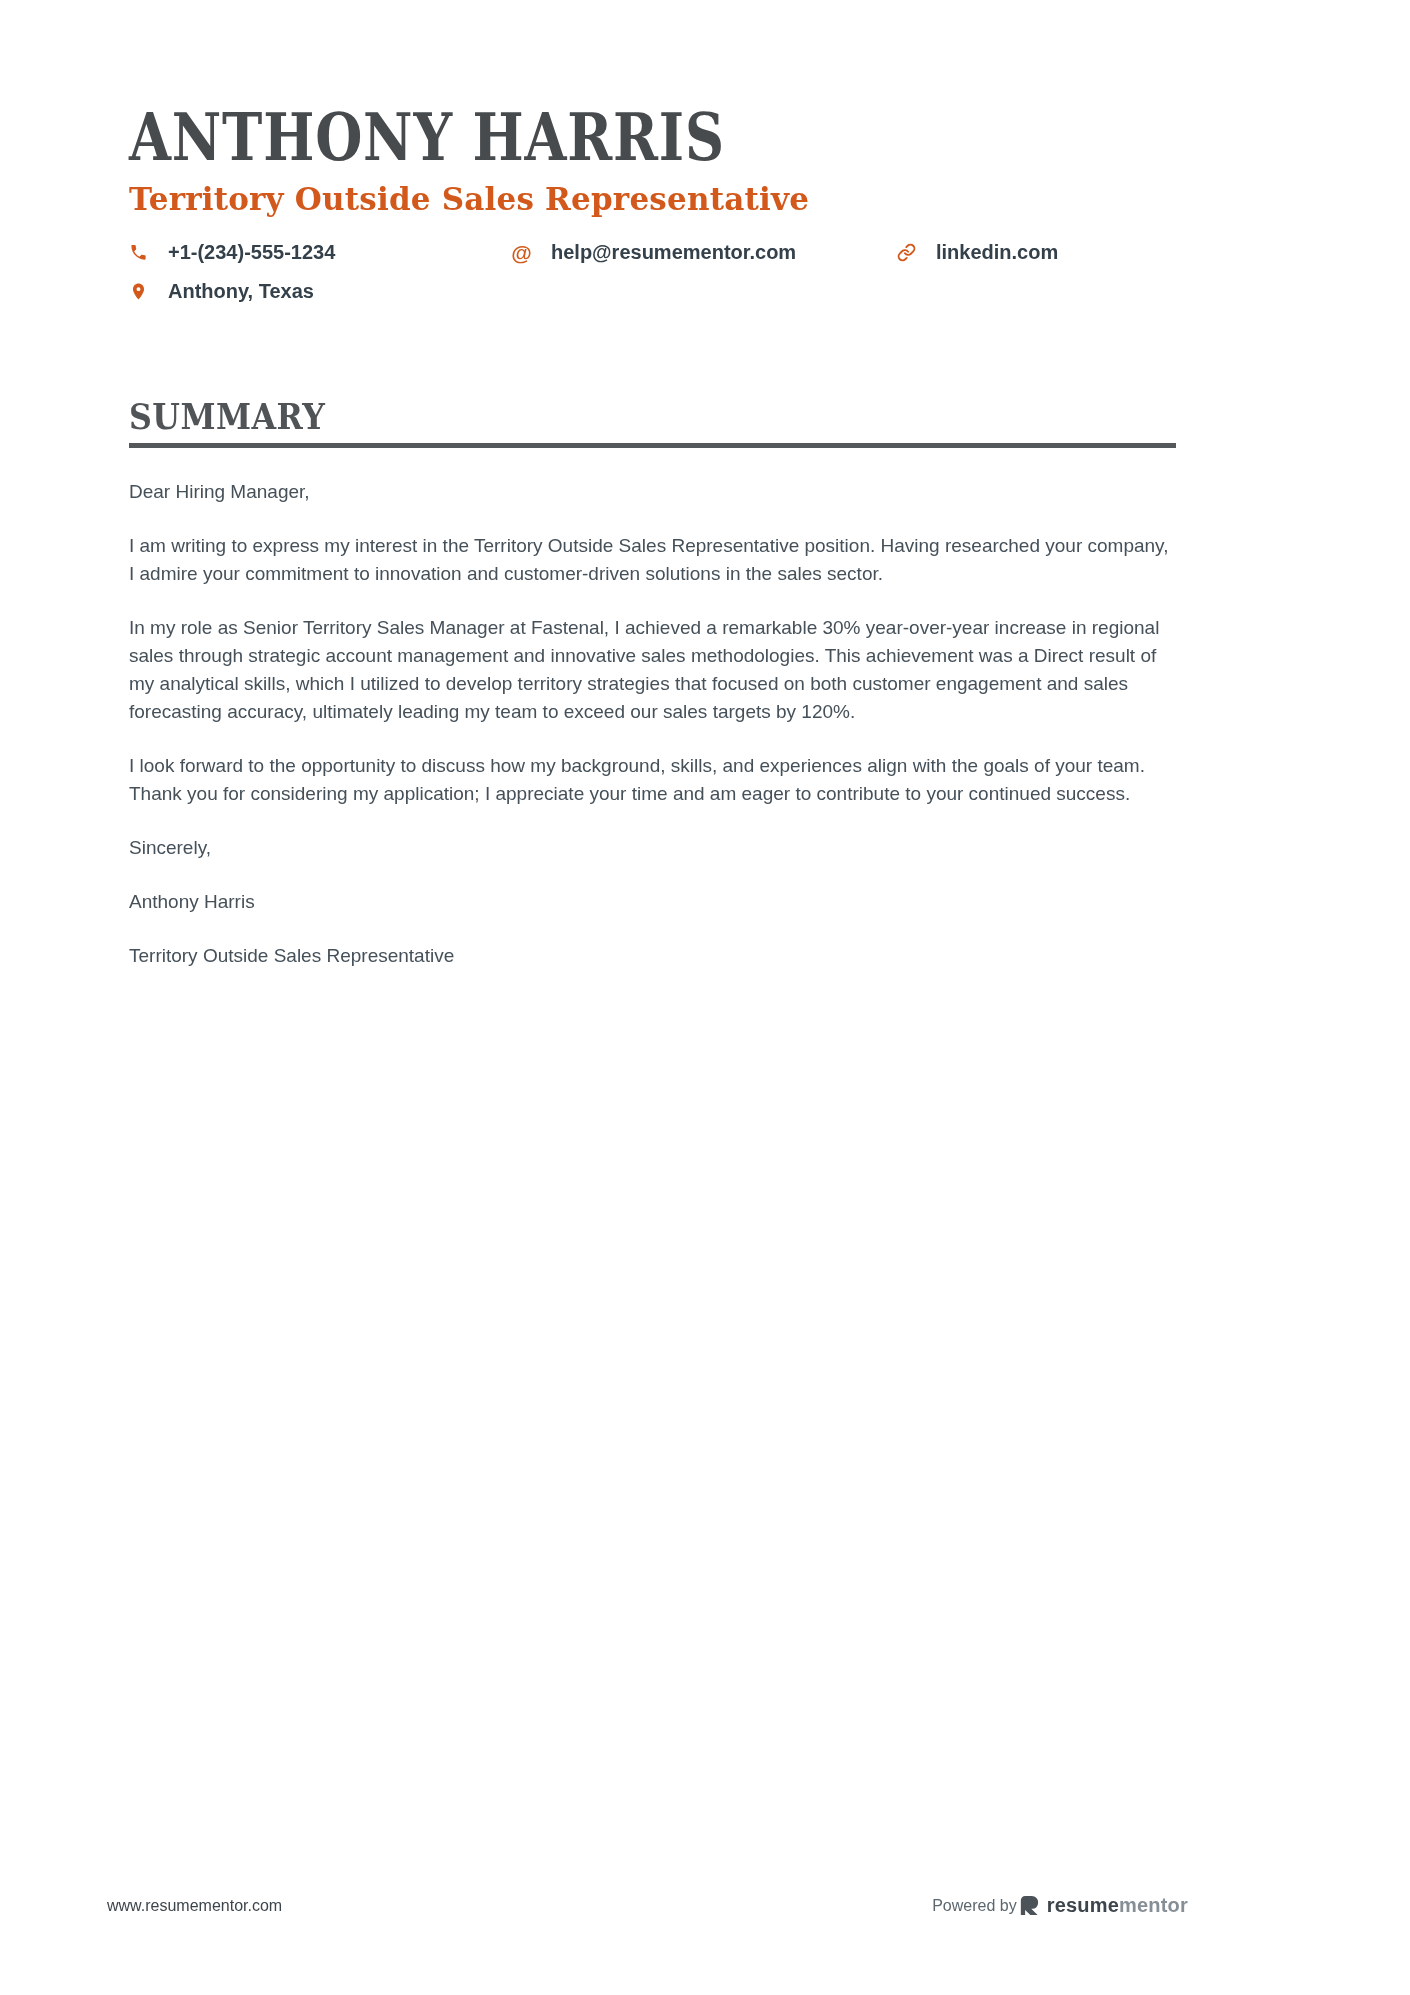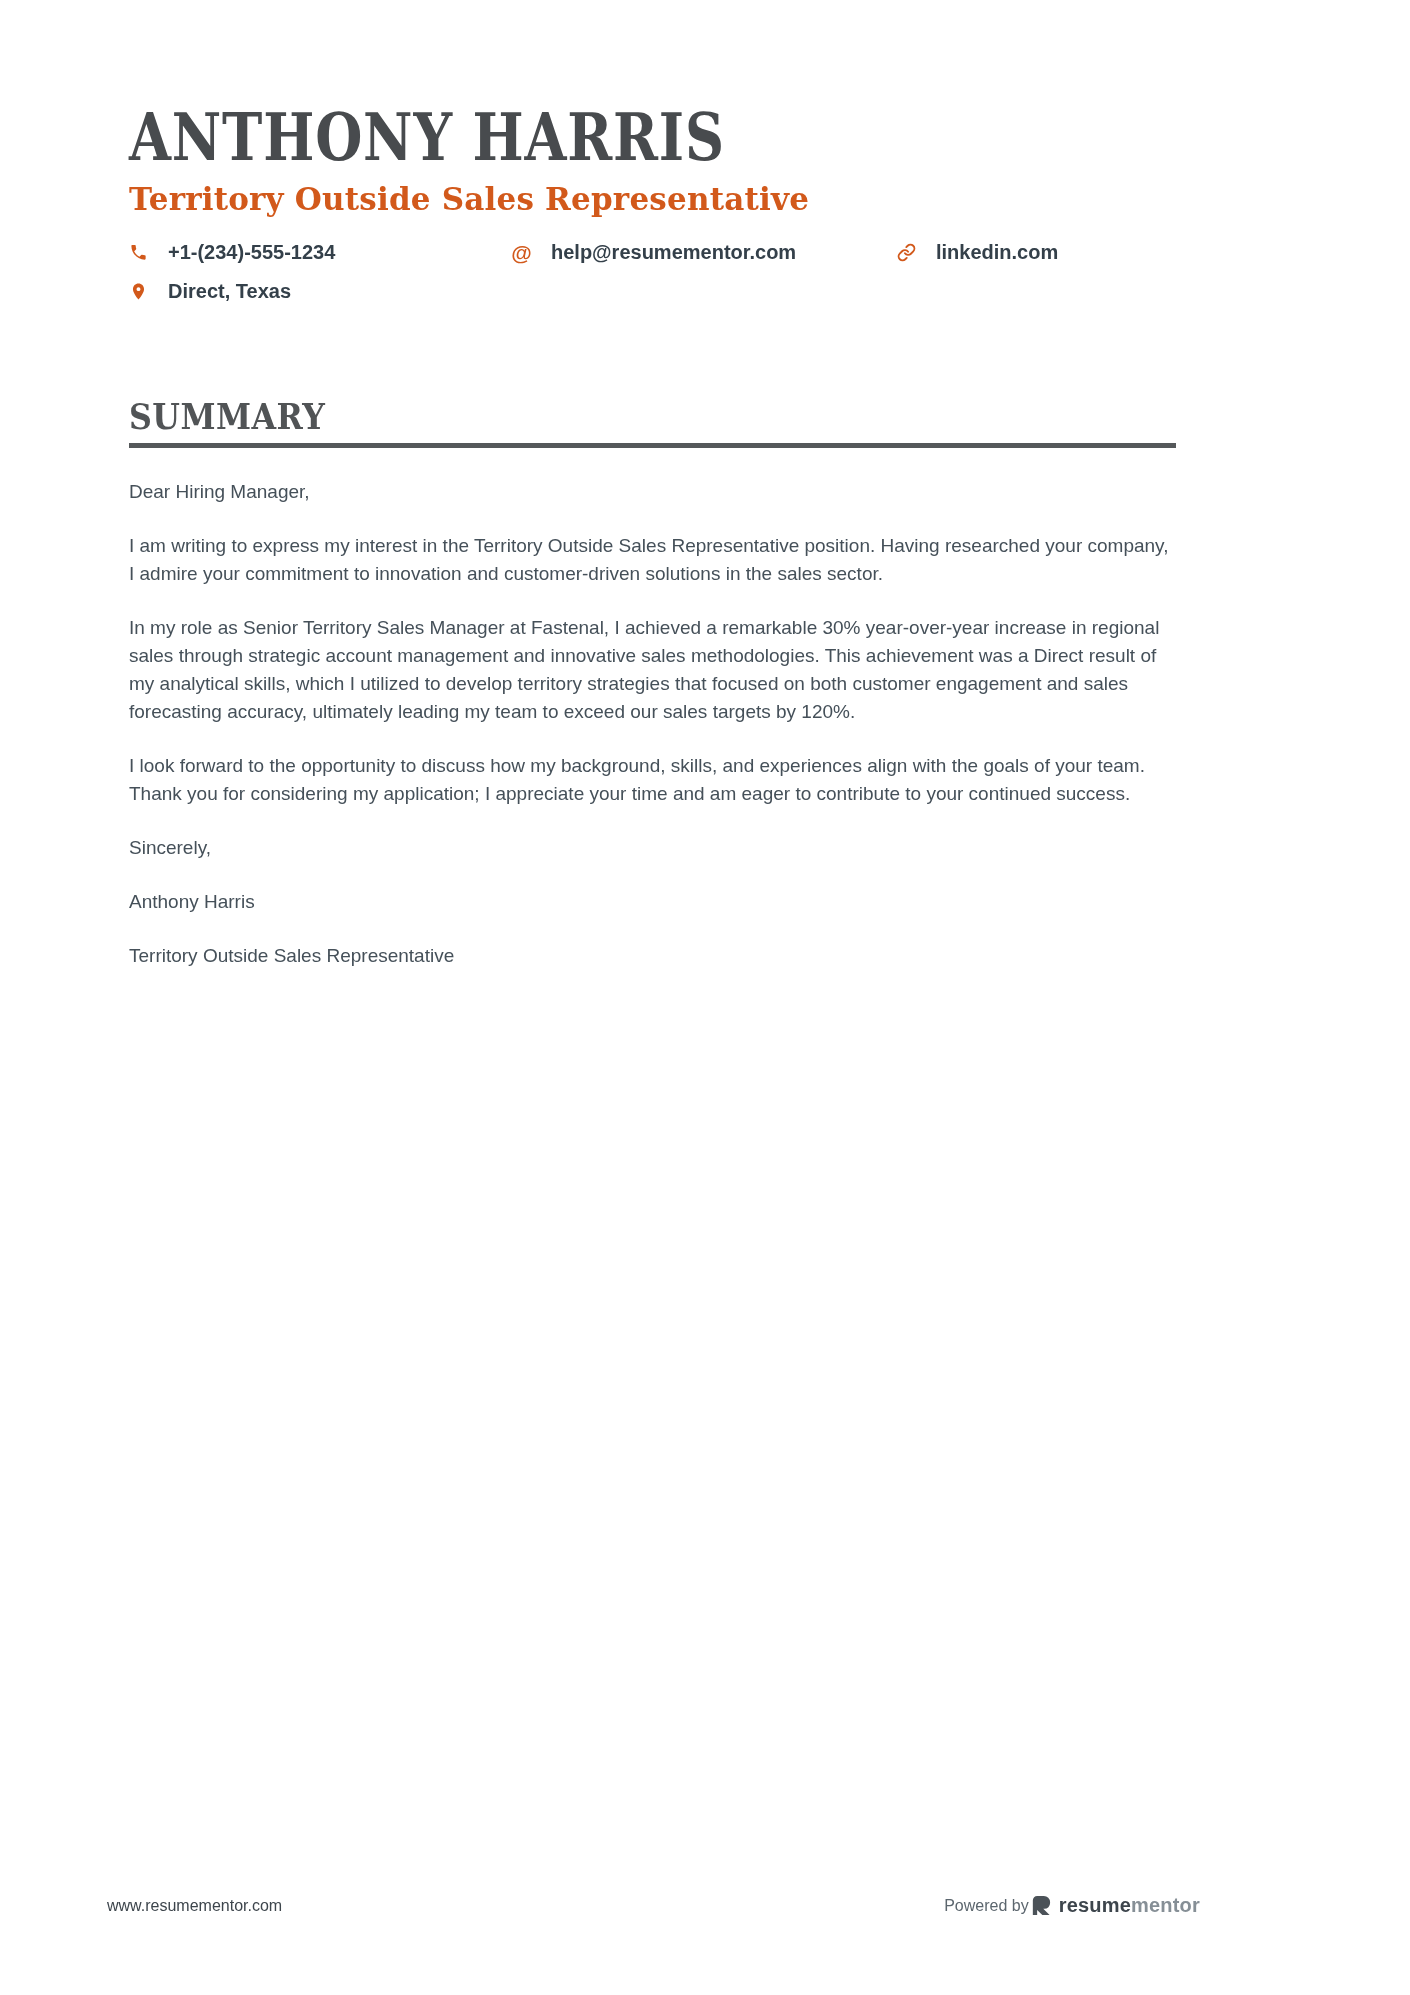--- a/index.html
+++ b/index.html
@@ -101,21 +101,21 @@
   }
   .body-copy p{
     font-size:19px;
     line-height:28px;
     color:var(--body);
     margin:0 0 26px 0;
   }
   footer.page-footer{
     position:absolute;
     left:107px;
-    right:96px;
+    right:108px;
     bottom:78px;
     display:flex;
     align-items:center;
     justify-content:space-between;
   }
   .footer-site{
     font-size:16px;
     color:var(--footer-dark);
   }
   .powered{
@@ -176,21 +176,21 @@
           </span>
           <span>linkedin.com</span>
         </div>
 
         <div class="contact-item">
           <span class="contact-icon">
             <svg viewBox="0 0 24 24" fill="currentColor" aria-hidden="true">
               <path d="M12 2C8.13 2 5 5.13 5 9c0 5.25 7 13 7 13s7-7.75 7-13c0-3.87-3.13-7-7-7zm0 9.5A2.5 2.5 0 1 1 12 6.5a2.5 2.5 0 0 1 0 5z"></path>
             </svg>
           </span>
-          <span>Direct, Texas</span>
+          <span>Anthony, Texas</span>
         </div>
 
       </div>
     </header>
 
     <section class="section">
       <h3 class="section-heading">SUMMARY</h3>
       <div class="section-rule"></div>
 
       <div class="body-copy">

